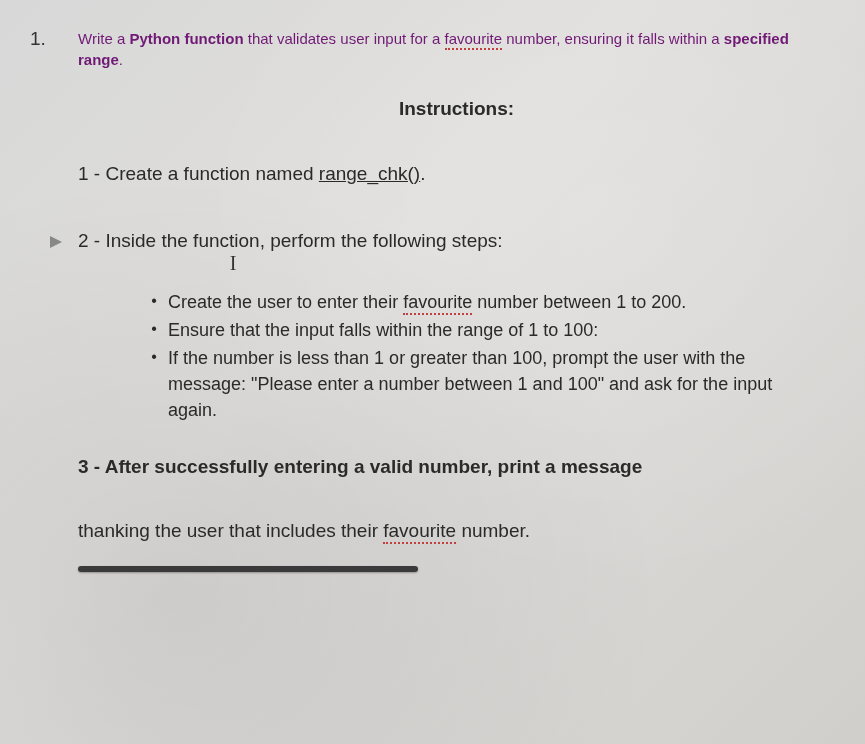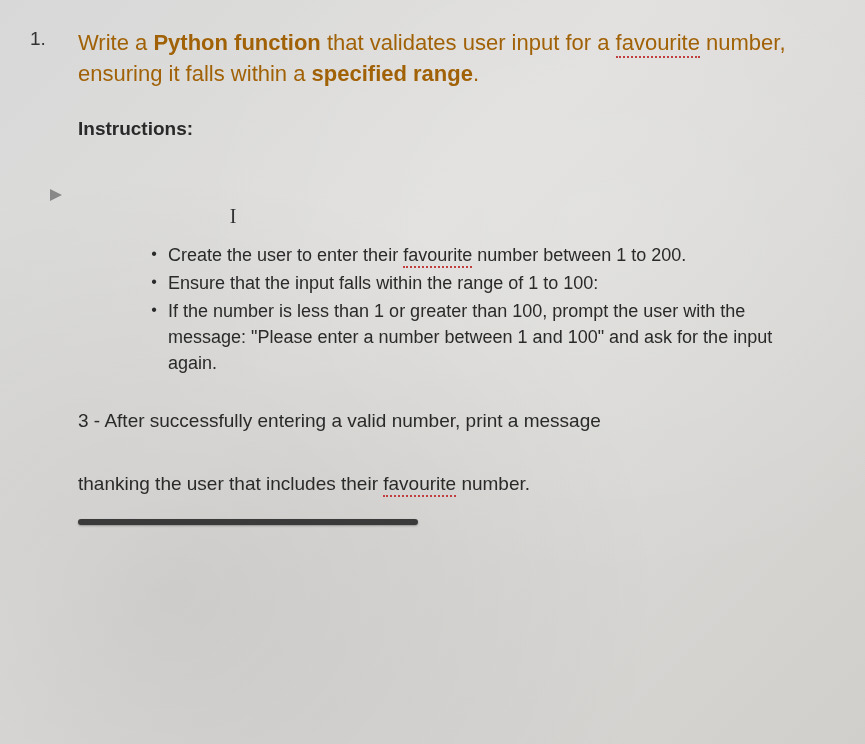--- a/index.html
+++ b/index.html
@@ -40,37 +40,38 @@
     .q-number {
       width: 48px;
       flex-shrink: 0;
       font-size: 19px;
       color: #333;
     }
     .q-body {
       flex: 1;
     }
     .q-title {
-      font-size: 22px;
+      font-size: 15px;
       line-height: 1.4;
-      color: #a16207;
+      color: #701a75;
     }
     .bold {
       font-weight: bold;
     }
     .spell-under {
       border-bottom: 2px dotted #c04040;
       padding-bottom: 1px;
     }
     .instructions-label {
       font-size: 19px;
       font-weight: bold;
       margin-left: 48px;
       margin-bottom: 40px;
       color: #2a2a2a;
+      text-align: center;
     }
     .step {
       font-size: 19px;
       margin-left: 48px;
       margin-bottom: 38px;
       line-height: 1.5;
       color: #2a2a2a;
     }
     .step-2-row {
       display: flex;
@@ -118,20 +119,21 @@
     .bullet-text {
       flex: 1;
       padding-right: 60px;
     }
     .step-3 {
       font-size: 19px;
       margin-left: 48px;
       margin-bottom: 38px;
       line-height: 1.5;
       color: #2a2a2a;
+      font-weight: bold;
     }
     .thanking {
       font-size: 19px;
       margin-left: 48px;
       margin-bottom: 24px;
       color: #2a2a2a;
     }
     .bottom-line {
       margin-left: 48px;
       width: 340px;
@@ -150,27 +152,31 @@
     <div class="q-number">1.</div>
     <div class="q-body">
       <div class="q-title">
         <span>Write a </span><span class="bold">Python function</span><span> that validates user input for a </span><span class="spell-under">favourite</span><span> number, ensuring it falls within a </span><span class="bold">specified range</span><span>.</span>
       </div>
     </div>
   </div>
 
   <div class="instructions-label">Instructions:</div>
 
+  <div class="step">
+    <span>1 - Create a function named </span><span class="underline">range_chk()</span><span>.</span>
+  </div>
 
   <div class="step step-2-row" style="margin-bottom:4px;">
     <span class="play-icon">
       <svg width="16" height="16" viewBox="0 0 16 16">
           <polygon points="2,2 14,8 2,14" fill="#888"></polygon>
         </svg>
     </span>
+    <span>2 - Inside the function, perform the following steps:</span>
   </div>
   <span class="cursor-mark">I</span>
 
   <div class="bullets">
     <div class="bullet-row">
       <div class="bullet-dot">•</div>
       <div class="bullet-text">
         <span>Create the user to enter their </span><span class="spell-under">favourite</span><span> number between 1 to 200.</span>
       </div>
     </div>

